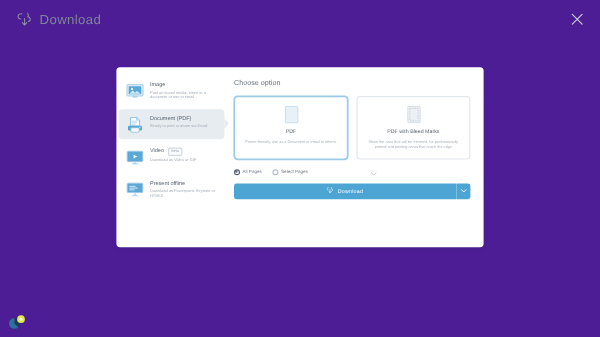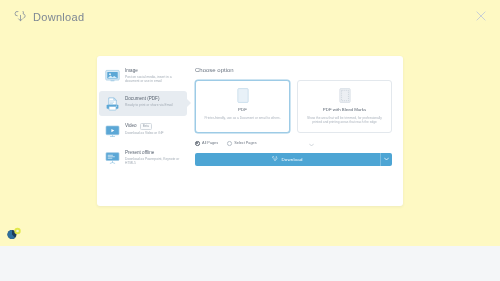--- a/index.html
+++ b/index.html
@@ -2,21 +2,21 @@
 <html><head>
 <meta charset="utf-8">
 <style>
   * { box-sizing: border-box; margin: 0; padding: 0; }
   html, body {
     width: 500px; height: 281px;
     font-family: "Liberation Sans", sans-serif;
     background: #f4f6f8;
     overflow: hidden;
   }
-  .app { position: relative; width: 500px; height: 246px; background: #fef9c3; }
+  .app { position: relative; width: 500px; height: 281px; background: #4c1d95; }
 
   
   .header {
     position: absolute; top: 0; left: 0; width: 500px; height: 34px;
     display: flex; align-items: center; padding-left: 14px;
   }
   .header-icon { width: 13px; height: 13px; margin-right: 6px; display:block; }
   .header-title {
     font-size: 11px; color: #7d8794; letter-spacing: .3px; font-weight: 400;
   }

